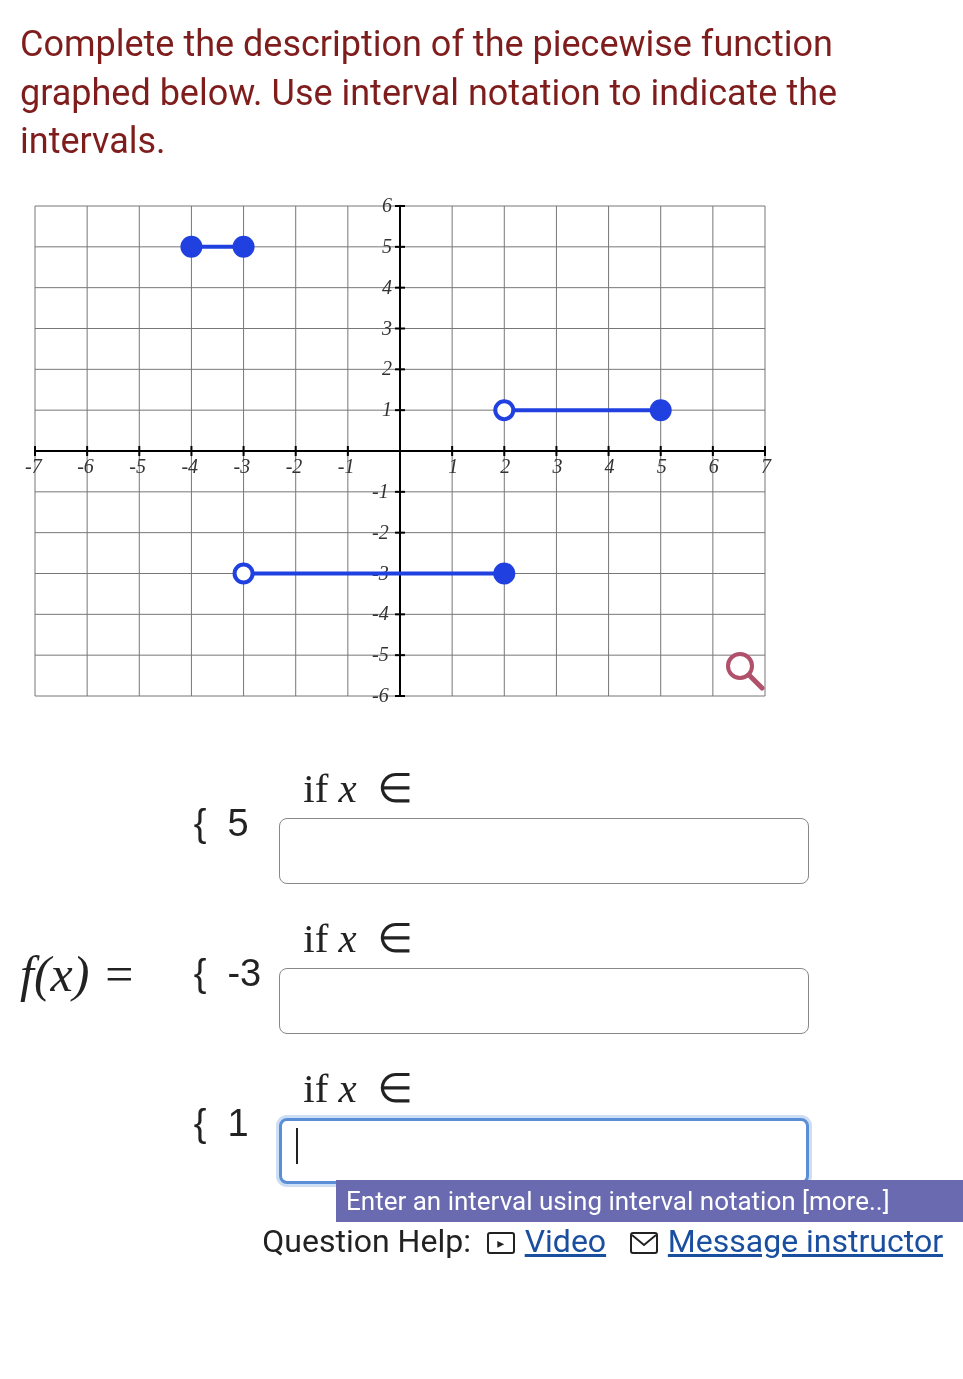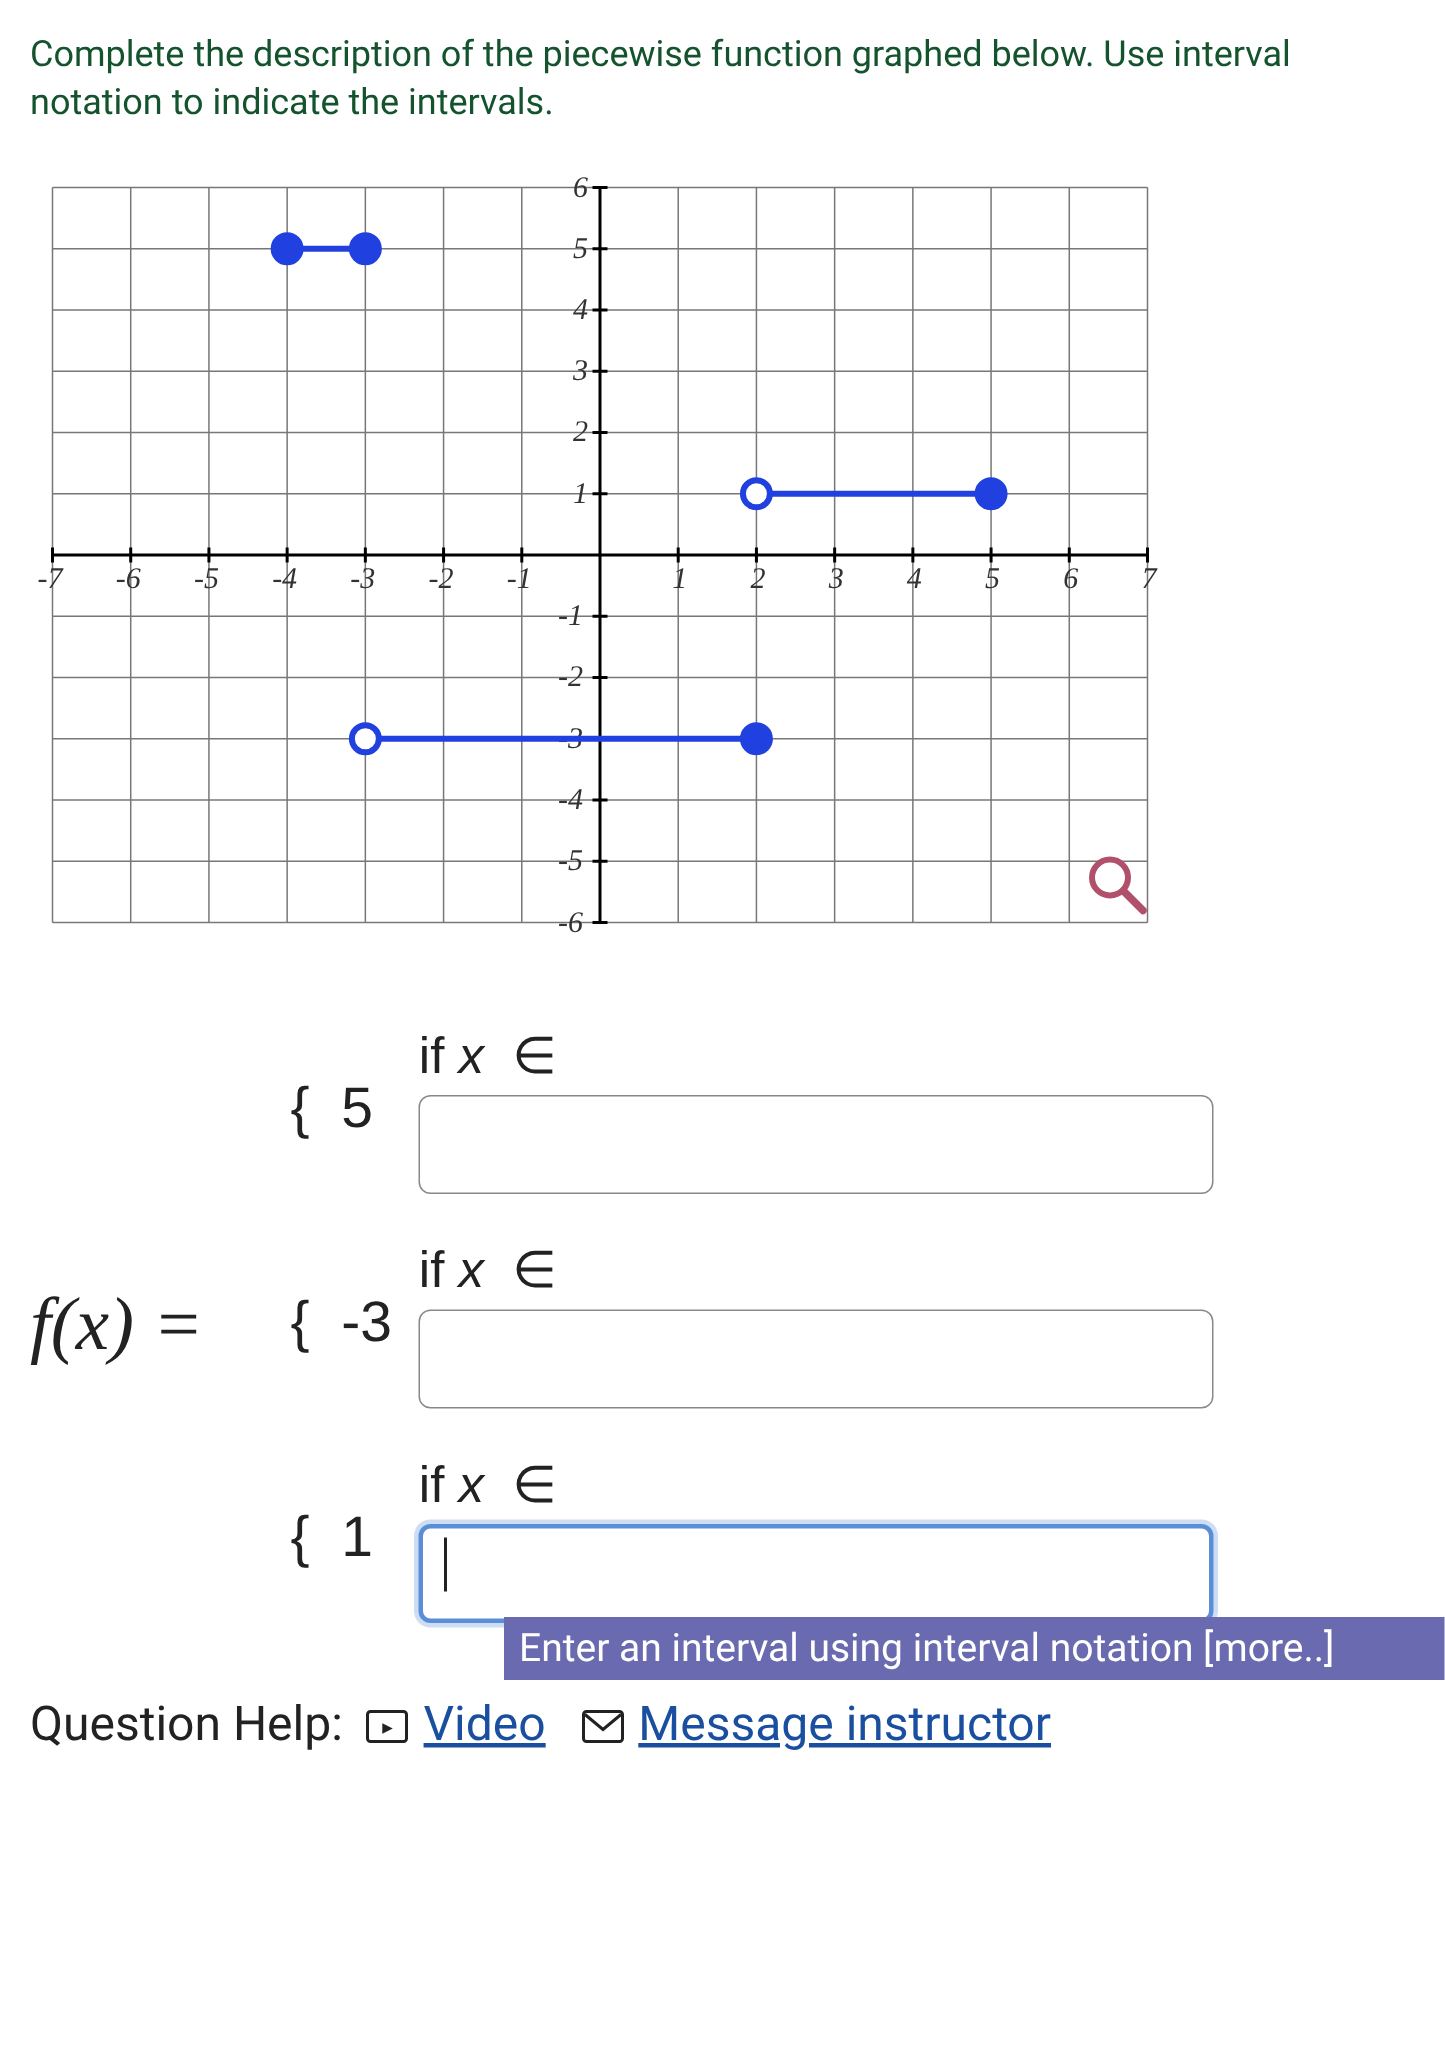--- a/index.html
+++ b/index.html
@@ -6,24 +6,24 @@
   body {
     margin: 0;
     padding: 20px;
     font-family: -apple-system, BlinkMacSystemFont, "Segoe UI", Roboto, sans-serif;
     font-size: 32px;
     color: #222;
     width: 963px;
     background: #fff;
   }
   .prompt {
-    font-size: 24px;
+    font-size: 36px;
     line-height: 1.35;
     margin-bottom: 30px;
-    color: #14532d;
+    color: #7f1d1d;
   }
   .graph-wrap {
     margin: 10px 0 50px 0;
     position: relative;
   }
   .piecewise {
     display: grid;
     grid-template-columns: auto auto 1fr;
     align-items: center;
     column-gap: 18px;
@@ -42,22 +42,23 @@
     white-space: nowrap;
     text-align: left;
     padding-left: 40px;
   }
   .if-group {
     display: flex;
     flex-direction: column;
     gap: 6px;
   }
   .ifx {
-    font-family: Liberation Sans, sans-serif;
-    font-size: 34px;
+    font-family: Liberation Serif, serif;
+    font-size: 41px;
+    margin-left: 24px;
   }
   .ifx .x { font-style: italic; }
   .interval-input {
     width: 530px;
     height: 66px;
     border: 1px solid #888;
     border-radius: 8px;
     padding: 6px 14px;
     font-size: 30px;
     font-family: sans-serif;
@@ -71,22 +72,22 @@
     background: #6a6ab0;
     color: #fff;
     font-size: 26px;
     padding: 6px 10px;
     position: relative;
     margin-left: 316px;
     margin-top: -4px;
     width: 647px;
   }
   .help-row {
-    margin-top: 10px;
     font-size: 32px;
+    text-align: right;
   }
   .help-row a { color: #1a4fa0; text-decoration: underline; }
   .help-icon {
     display: inline-flex;
     align-items: center;
     justify-content: center;
     width: 28px; height: 22px;
     border: 2px solid #222;
     border-radius: 3px;
     font-size: 14px;

